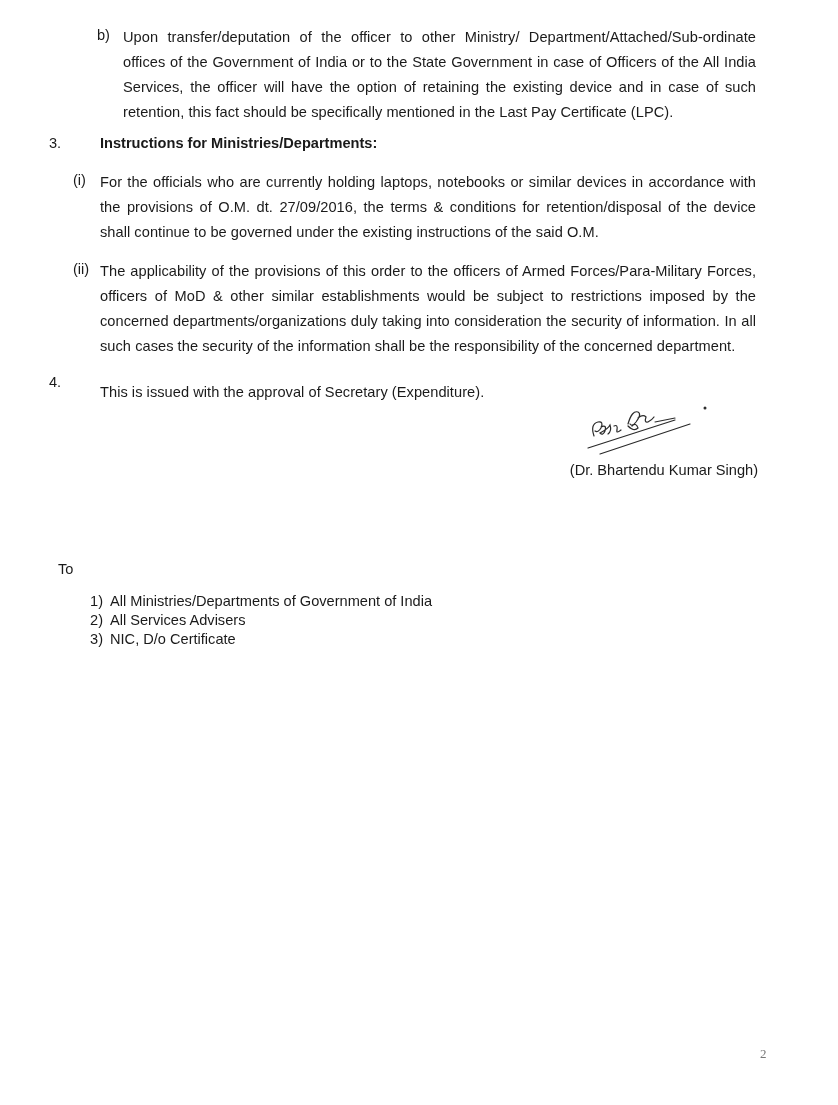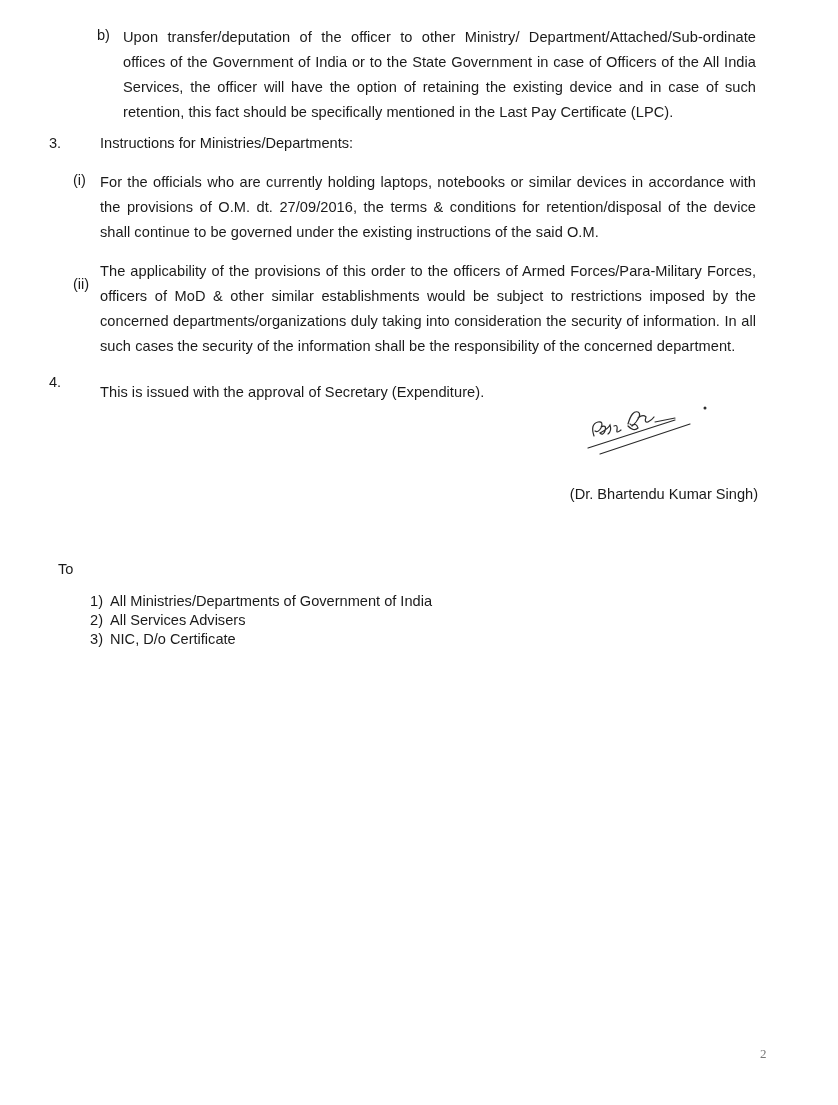--- a/index.html
+++ b/index.html
@@ -27,37 +27,36 @@
       text-align: justify;
       text-align-last: left;
       letter-spacing: 0.05px;
     }
     .label {
       position: absolute;
       line-height: 20px;
     }
     .heading {
       position: absolute;
-      font-weight: normal;
+      font-weight: bold;
       line-height: 20px;
     }
     .signature {
       position: absolute;
       left: 580px;
       top: 398px;
       width: 140px;
       height: 60px;
     }
     .sign-block {
       position: absolute;
       right: 80px;
       top: 460px;
       text-align: right;
       line-height: 20px;
-      margin-top: 24px;
     }
     .to-label {
       position: absolute;
       left: 52px;
       top: 559px;
       line-height: 20px;
       margin-left: 6px;
     }
     .recipients {
       position: absolute;
@@ -92,21 +91,21 @@
 
   <span class="label" style="left:97px; top:25px;">b)</span>
   <div class="para" style="left:123px; top:25px; width:633px;">Upon transfer/deputation of the officer to other Ministry/ Department/Attached/Sub-ordinate offices of the Government of India or to the State Government in case of Officers of the All India Services, the officer will have the option of retaining the existing device and in case of such retention, this fact should be specifically mentioned in the Last Pay Certificate (LPC).</div>
 
   <span class="label" style="left:49px; top:133px;">3.</span>
   <div class="heading" style="left:100px; top:133px;">Instructions for Ministries/Departments:</div>
 
   <span class="label" style="left:73px; top:170px;">(i)</span>
   <div class="para" style="left:100px; top:170px; width:656px;">For the officials who are currently holding laptops, notebooks or similar devices in accordance with the provisions of O.M. dt. 27/09/2016, the terms &amp; conditions for retention/disposal of the device shall continue to be governed under the existing instructions of the said O.M.</div>
 
-  <span class="label" style="left:73px; top:274px;">(ii)</span>
+  <span class="label" style="left:73px; top:259px;">(ii)</span>
   <div class="para" style="left:100px; top:259px; width:656px;">The applicability of the provisions of this order to the officers of Armed Forces/Para-Military Forces, officers of MoD &amp; other similar establishments would be subject to restrictions imposed by the concerned departments/organizations duly taking into consideration the security of information. In all such cases the security of the information shall be the responsibility of the concerned department.</div>
 
   <span class="label" style="left:49px; top:372px;">4.</span>
   <div class="para" style="left:100px; top:380px; width:656px;">This is issued with the approval of Secretary (Expenditure).</div>
 
   <svg class="signature" viewBox="0 0 140 60">
     <g fill="none" stroke="#2a2a2a" stroke-width="1.2" stroke-linecap="round">
       <path d="M14 38 q-4 -12 4 -14 q6 -1 3 6 q-3 5 -6 3 m6 -4 q6 -3 4 4 q-2 5 -5 2 q8 -4 10 -8 q2 6 -2 9"></path>
       <path d="M34 28 q4 -2 3 4 q-1 4 4 0"></path>
       <path d="M48 26 q4 -14 10 -12 q4 2 -2 10 q-4 5 -6 2 m8 -6 q5 -4 8 -1 q-2 6 2 5 q4 -2 6 -5"></path>

